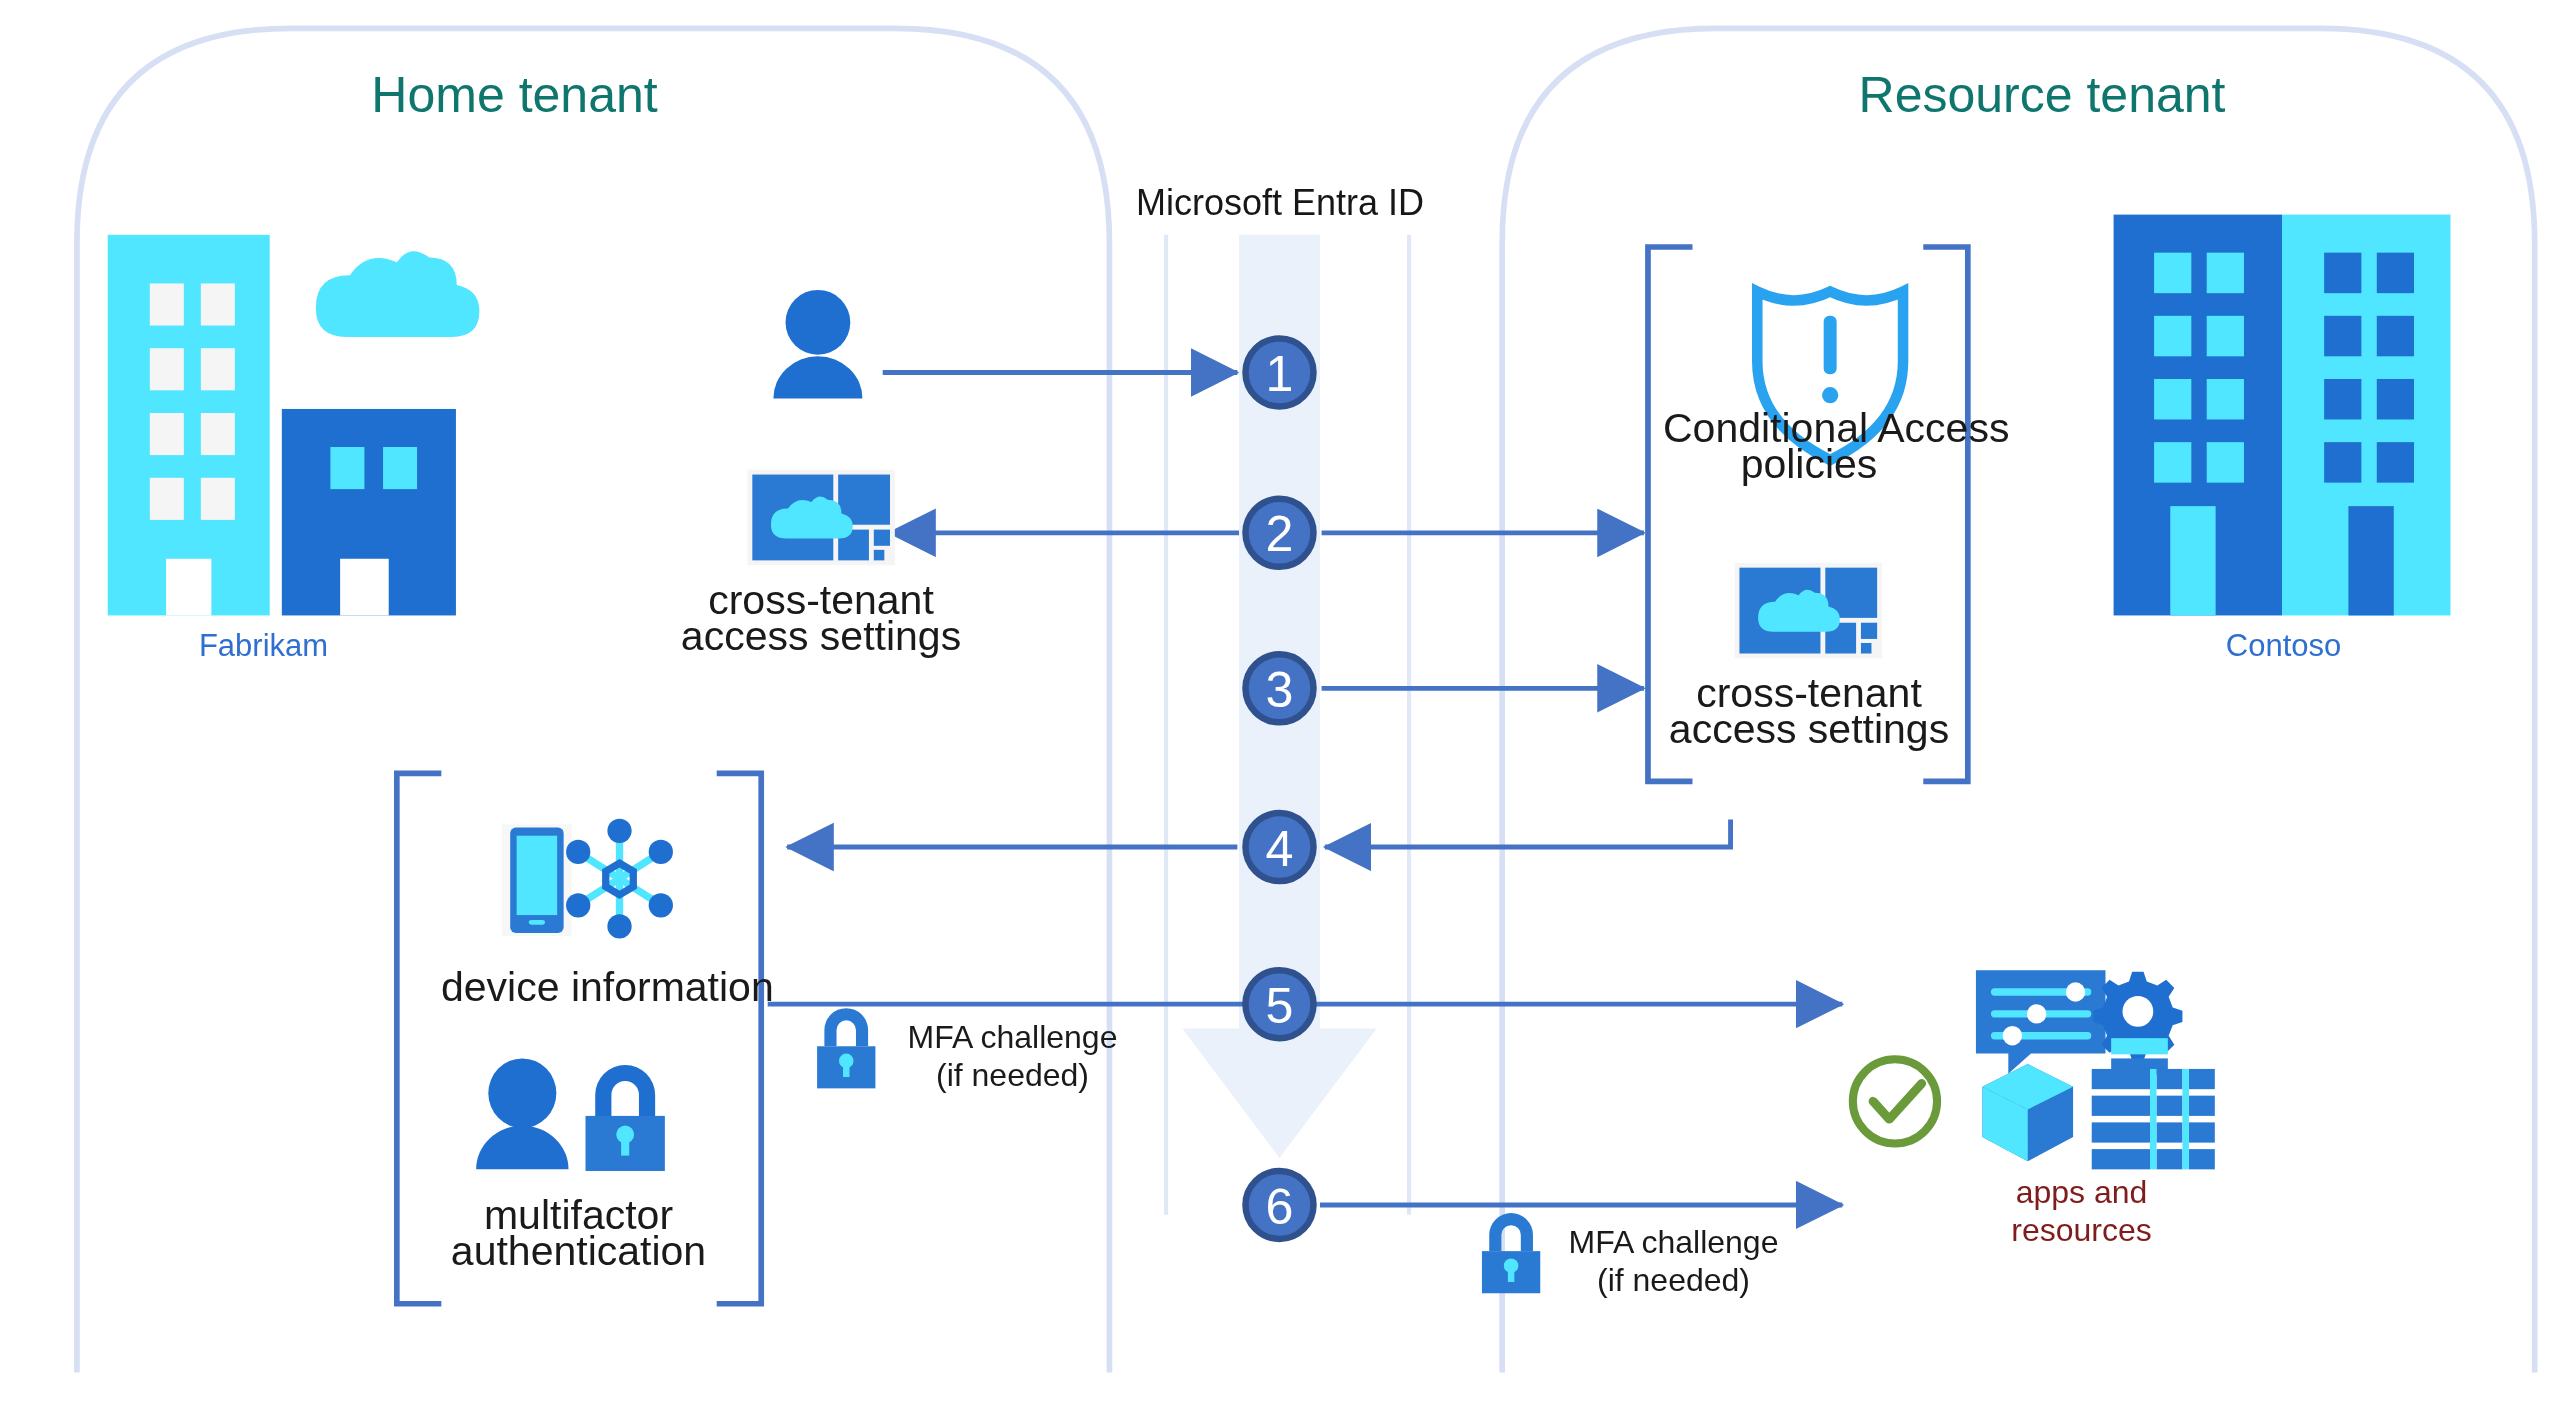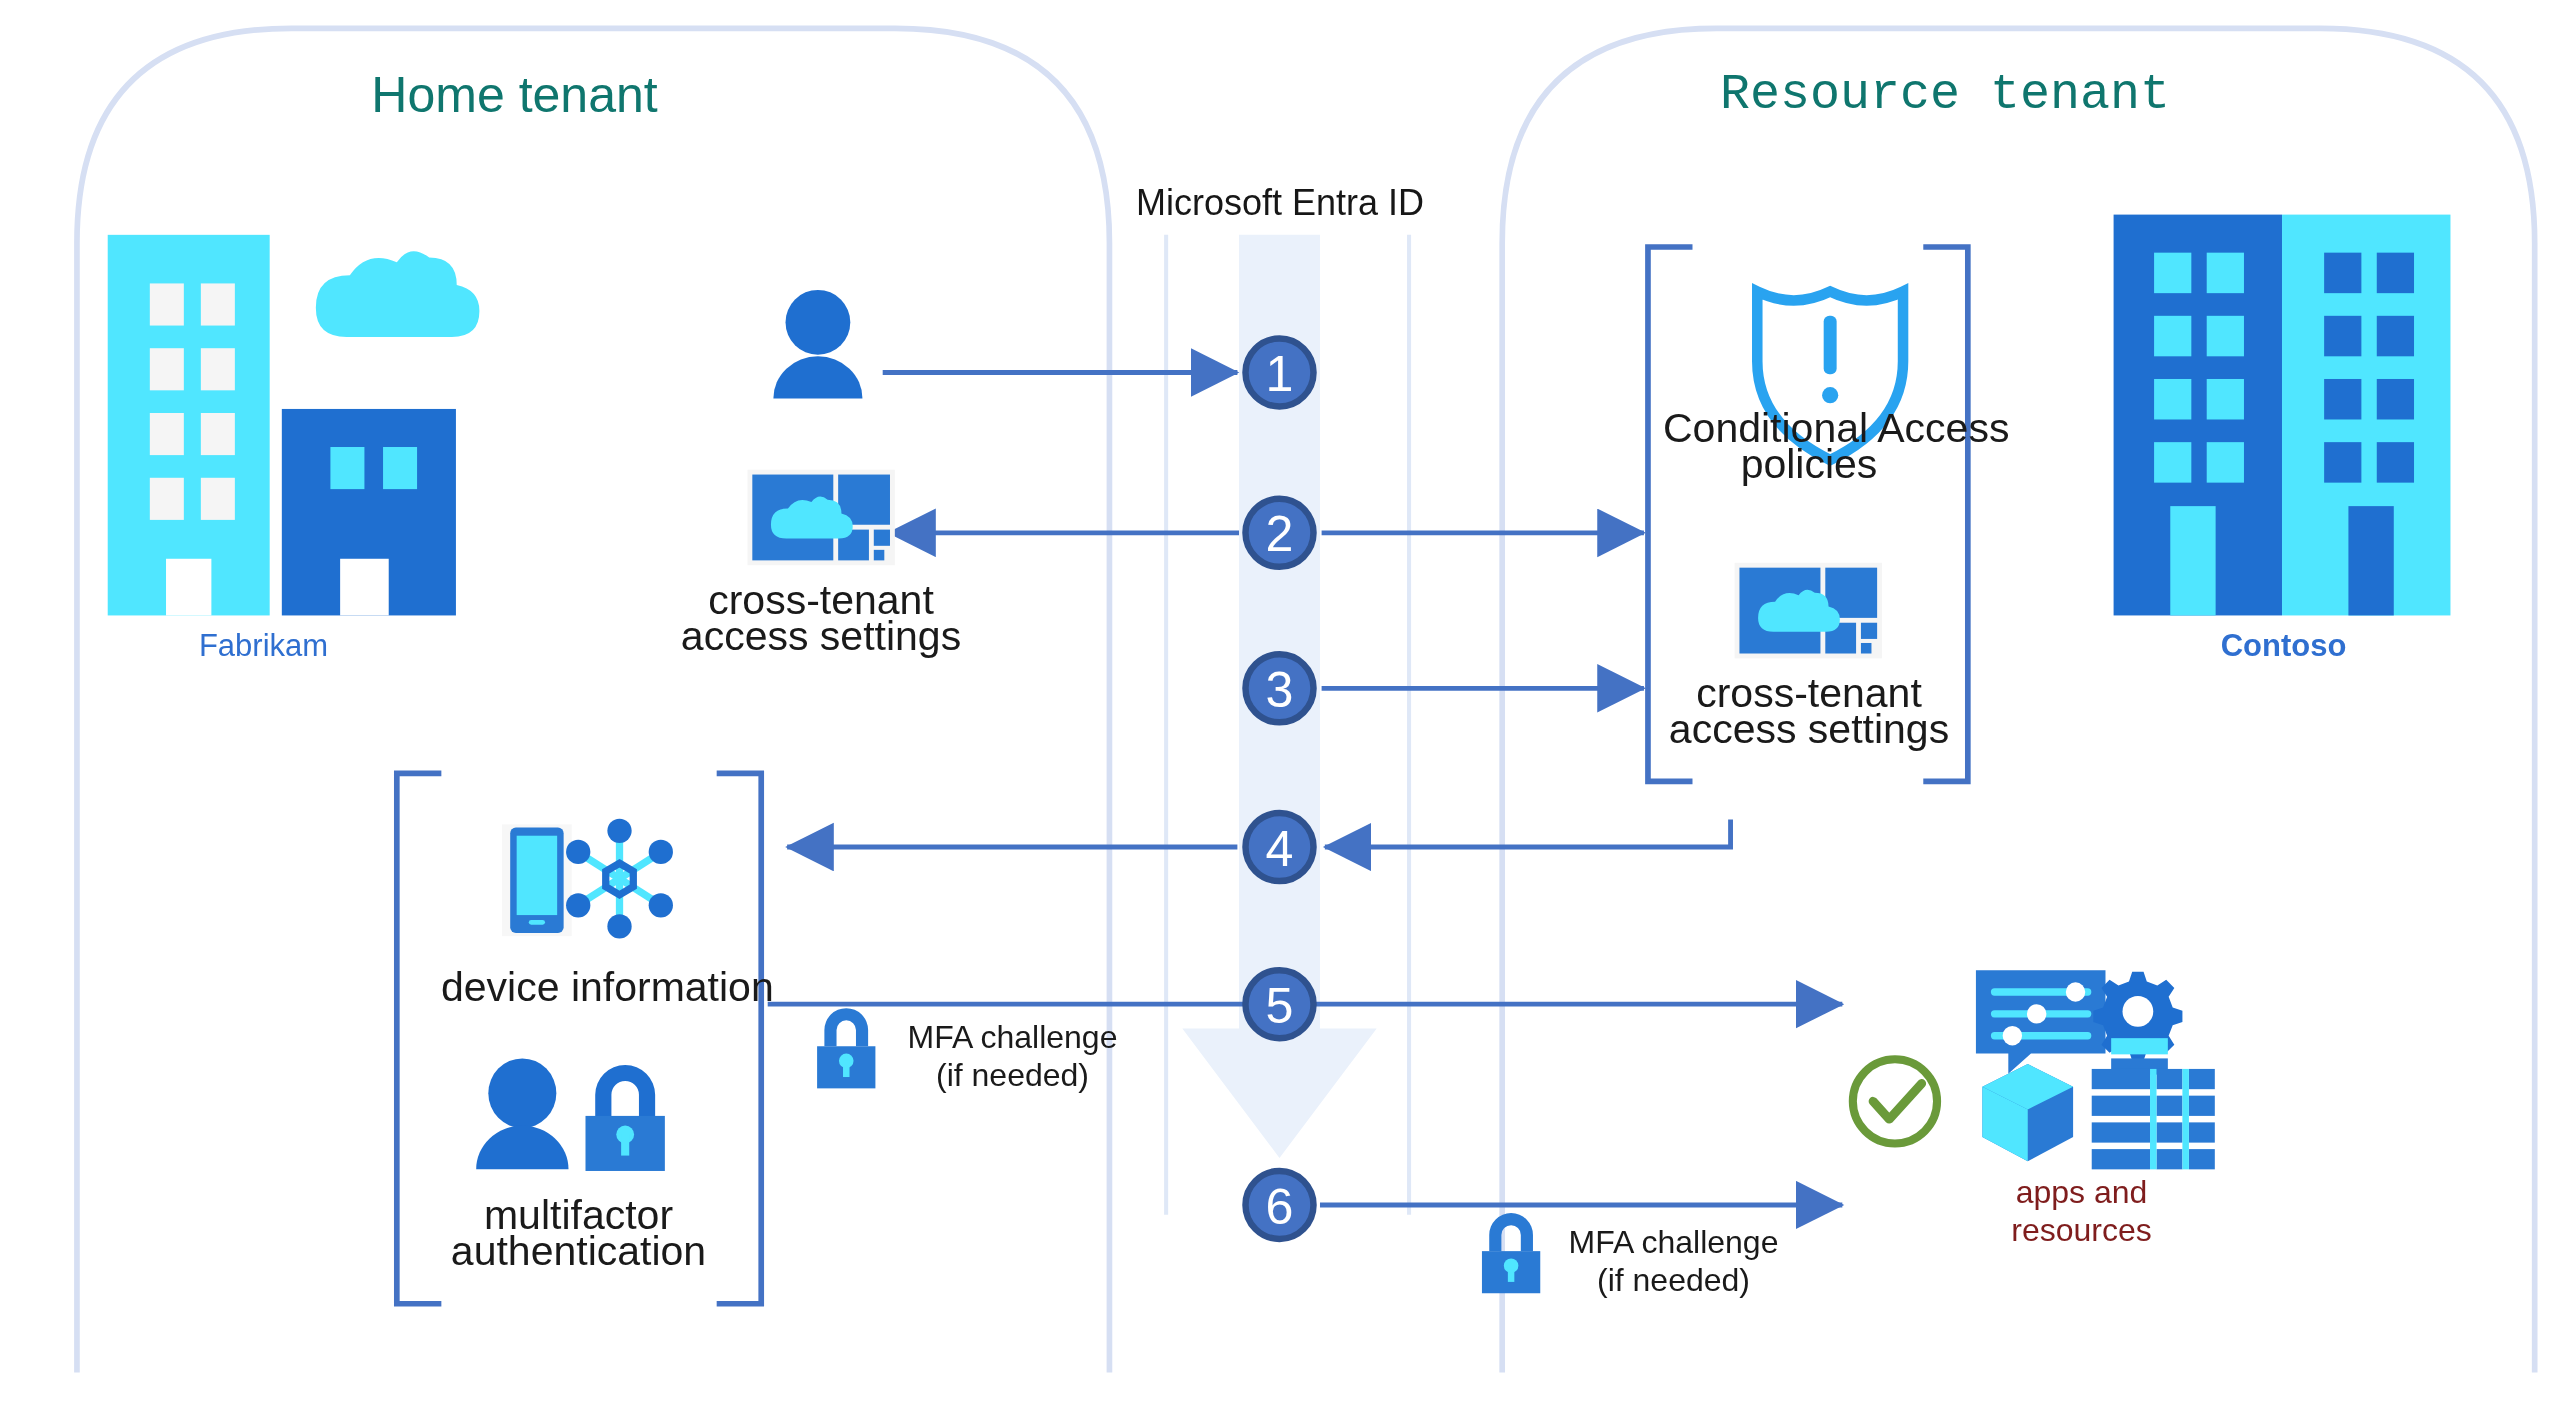--- a/index.html
+++ b/index.html
@@ -241,25 +241,25 @@
       <rect x="2703" y="1419" width="32" height="25"></rect>
     </g>
     <g fill="#50e6ff">
       <rect x="2655" y="1320" width="8" height="124"></rect>
       <rect x="2695" y="1320" width="8" height="124"></rect>
     </g>
   </g>
 </svg>
 
 <div class="txt tenant-title" style="left:320px;top:66px;width:389px;">Home tenant</div>
-<div class="txt tenant-title" style="left:1710px;top:66px;width:470px;font-family:Liberation Mono, monospace;">Resource tenant</div>
+<div class="txt tenant-title" style="left:1807px;top:66px;width:470px;">Resource tenant</div>
 <div class="txt entra-title" style="left:1118px;top:182px;width:324px;">Microsoft Entra ID</div>
 
 <div class="txt org-name" style="left:130px;top:628px;width:267px;">Fabrikam</div>
-<div class="txt org-name" style="left:2150px;top:628px;width:267px;font-weight:bold;">Contoso</div>
+<div class="txt org-name" style="left:2150px;top:628px;width:267px;">Contoso</div>
 
 <div class="txt cap" style="left:675px;top:577px;width:292px;">cross-tenant</div>
 <div class="txt cap" style="left:675px;top:613px;width:292px;">access settings</div>
 
 <div class="txt cap" style="left:1663px;top:405px;width:292px;">Conditional Access</div>
 <div class="txt cap" style="left:1663px;top:441px;width:292px;">policies</div>
 
 <div class="txt cap" style="left:1663px;top:670px;width:292px;">cross-tenant</div>
 <div class="txt cap" style="left:1663px;top:706px;width:292px;">access settings</div>
 

